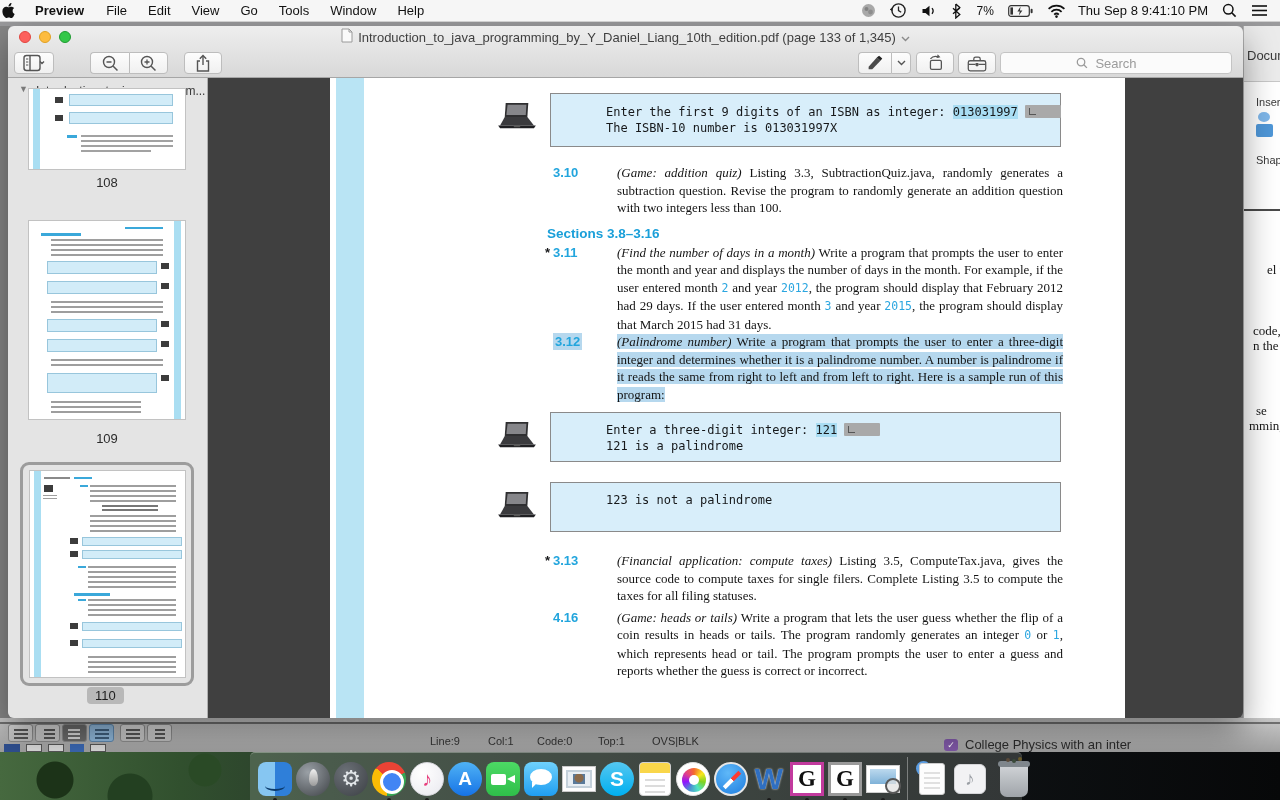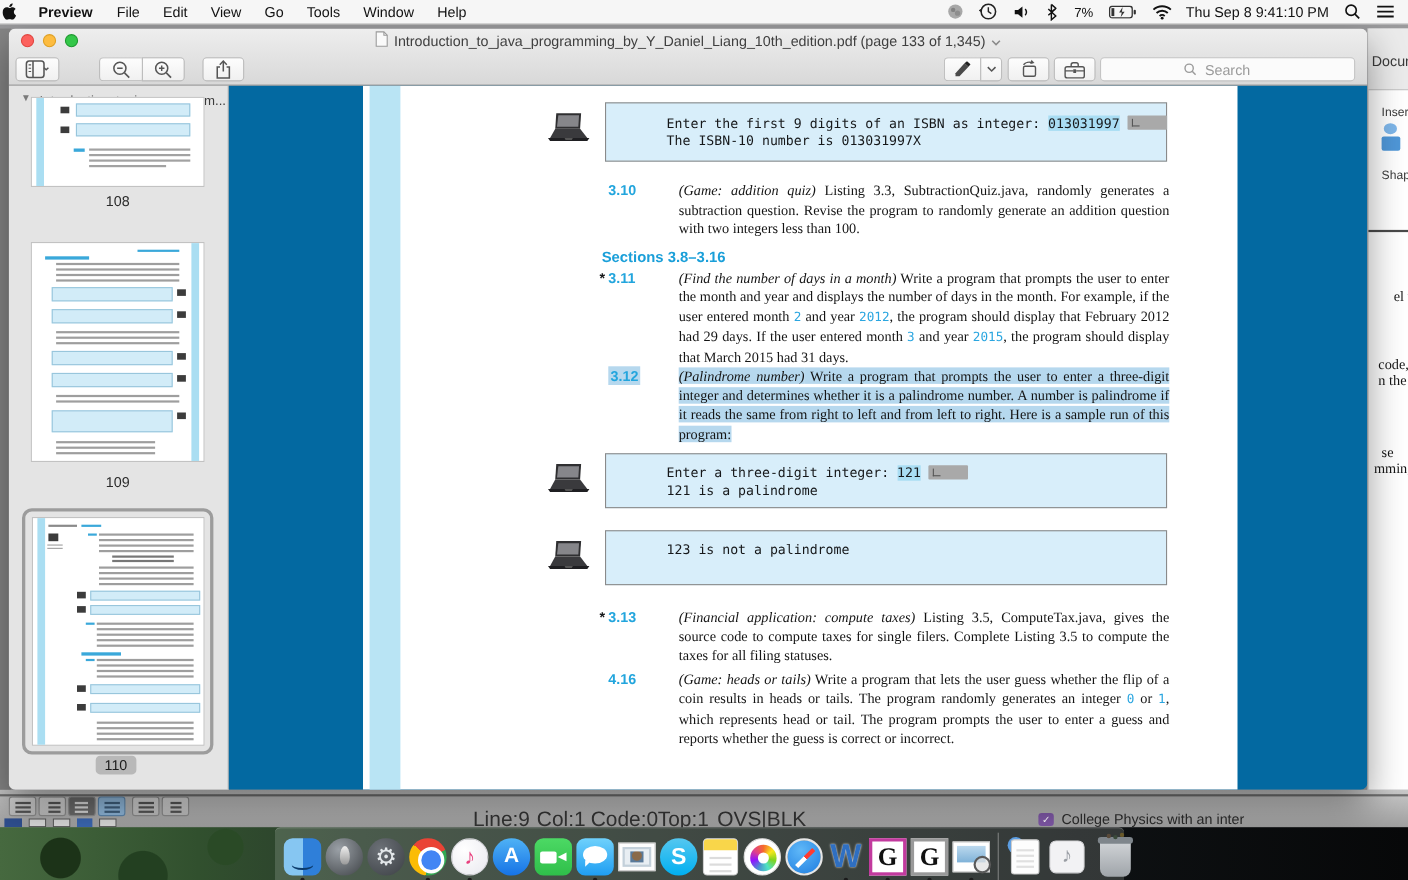--- a/index.html
+++ b/index.html
@@ -30,21 +30,21 @@
                      background:linear-gradient(#c9c9c9,#9e9e9e); z-index:1; }
   #bg-bottom-strip .dark-line { position:absolute; left:0; top:4px; width:1280px; height:2px; background:#6f6f6f; }
   .mode-btn { position:absolute; top:6px; width:25px; height:18px; border:1px solid #8b8b8b; border-radius:3px;
               background:linear-gradient(#d9d9d9,#bdbdbd); }
   .mode-btn.pressed { background:#6a6a6a; }
   .mode-btn.selected { background:#8fb7da; border-color:#5e87ad; }
   .mode-lines { position:absolute; left:5px; top:4px; width:14px; height:2px; background:#555;
                 box-shadow:0 4px 0 #555, 0 8px 0 #555; }
   .mode-btn.selected .mode-lines { background:#3f5f7d; box-shadow:0 4px 0 #3f5f7d, 0 8px 0 #3f5f7d; }
   .mode-btn.pressed .mode-lines { background:#d8d8d8; box-shadow:0 4px 0 #d8d8d8, 0 8px 0 #d8d8d8; }
-  .status-item { position:absolute; top:17px; font-size:19px; color:#333; white-space:nowrap; }
+  .status-item { position:absolute; top:17px; font-size:11px; color:#333; white-space:nowrap; }
   .tiny-frag { position:absolute; top:26px; height:8px; }
   .purple-check { position:absolute; left:944px; top:21px; width:14px; height:12px; background:#7e57a5; border-radius:3px;
                   color:#fff; font-size:9px; line-height:12px; text-align:center; }
   .college-text { position:absolute; left:965px; top:19px; font-size:13px; color:#2b2b2b; white-space:nowrap; }
 
   
   #pwindow { position:absolute; left:8px; top:26px; width:1235px; height:692px; border-radius:6px;
              box-shadow:0 14px 34px rgba(0,0,0,.4); z-index:10; overflow:hidden; background:#98989a; }
   #wheader { position:absolute; left:0; top:0; width:100%; height:52px;
              background:linear-gradient(#eeeeee,#d8d8d8); border-bottom:1px solid #a6a6a6; }
@@ -77,21 +77,21 @@
   .sb-disclosure { position:absolute; left:11px; top:6px; font-size:9px; color:#7a7a7a; }
   .sb-disclosure::before { content:"▼"; }
   .thumb { position:absolute; left:20px; width:158px; background:#fff; border:1px solid #c2c2c2; overflow:hidden; }
   .thumb-label { position:absolute; left:0; width:198px; text-align:center; font-size:13px; color:#2b2b2b; }
   .sel-ring { position:absolute; left:12px; top:384px; width:174px; height:224px; border:3px solid #9c9c9c; border-radius:9px; }
   .badge { position:absolute; left:79px; top:609px; padding:1px 8px; background:#b8b8b8; border-radius:4px;
            font-size:13px; color:#1d1d1d; }
   .dec { position:absolute; }
 
   
-  #main { position:absolute; left:200px; top:52px; width:1035px; height:640px; background:#0369a1; overflow:hidden; }
+  #main { position:absolute; left:200px; top:52px; width:1035px; height:640px; background:#404040; overflow:hidden; }
   #page { position:absolute; left:122px; top:0; width:795px; height:640px; background:#fff; }
   #blue-bar { position:absolute; left:6px; top:0; width:28px; height:640px; background:#b9e4f4; }
 
   .terminal { position:relative; background:#d8eefa; border:1px solid #8a8a8a; width:511px;
               padding:10px 0 0 55px; font-family:"DejaVu Sans Mono", monospace; font-size:12px;
               line-height:16px; color:#16181a; }
   .terminal .tline { white-space:pre; }
   .laptop { position:absolute; left:-55px; top:7px; }
   #term-isbn { position:absolute; left:220px; top:15px; height:54px; }
   .term-inline { margin-left:-3px; height:50px; padding-top:9px; }

